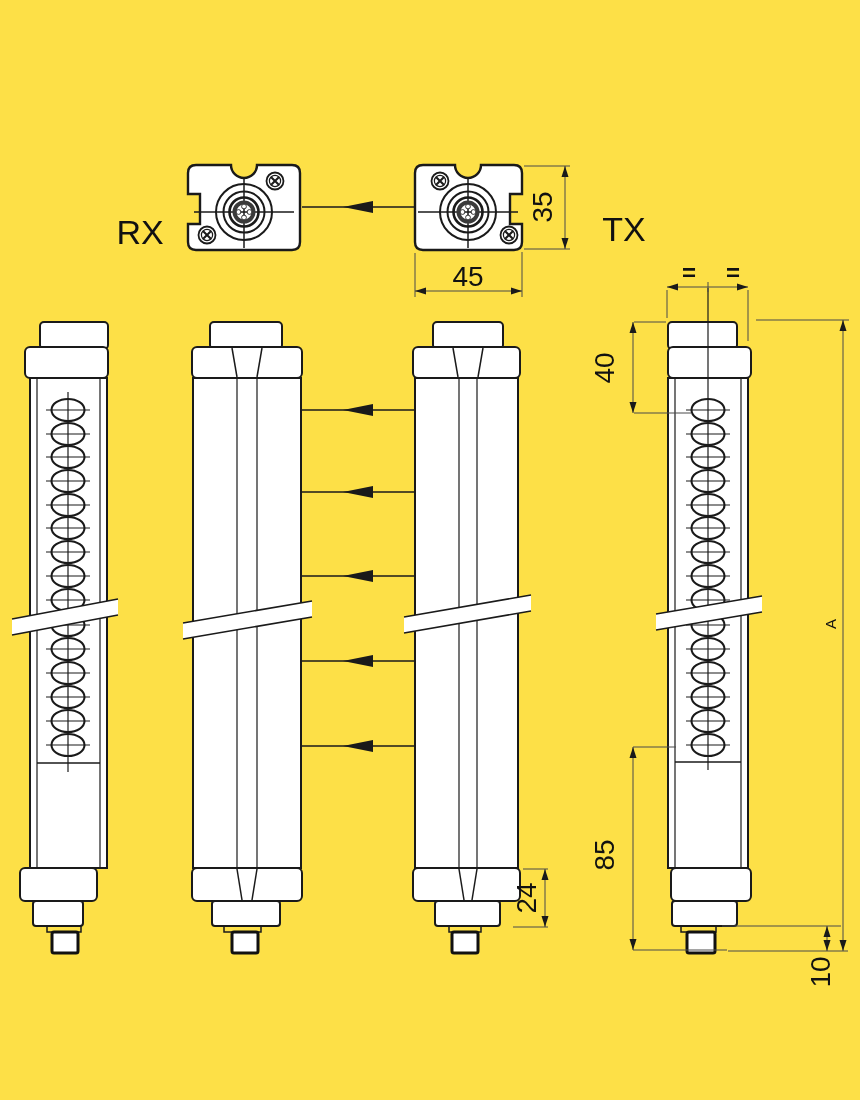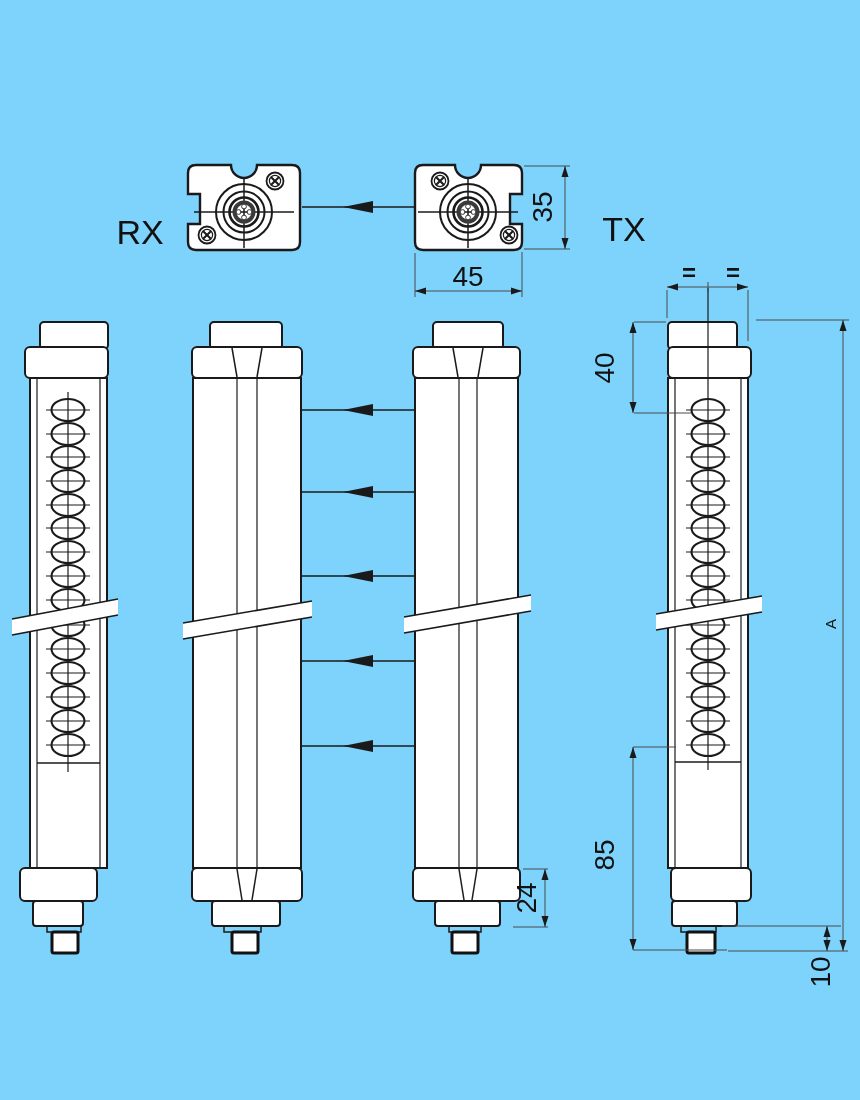--- a/index.html
+++ b/index.html
@@ -1,16 +1,16 @@
 <!DOCTYPE html>
 <html><head>
 <meta charset="utf-8">
 <style>
   html,body { margin:0; padding:0; background:#ffffff; }
-  .canvas { position:relative; width:860px; height:1100px; background:#7dd3fc; overflow:hidden; }
+  .canvas { position:relative; width:860px; height:1100px; background:#fde047; overflow:hidden; }
   svg text { font-family:"Liberation Sans", sans-serif; fill:#111; }
   .p    { fill:#ffffff; stroke:#1a1a1a; stroke-width:2; }
   .pth  { fill:#ffffff; stroke:#1a1a1a; stroke-width:2.4; }
   .s1   { stroke:#1a1a1a; stroke-width:1.2; fill:none; }
   .s15  { stroke:#1a1a1a; stroke-width:1.5; fill:none; }
   .s2   { stroke:#1a1a1a; stroke-width:2; fill:none; }
   .s26  { stroke:#1a1a1a; stroke-width:2.6; fill:none; }
   .ring { stroke:#3a3a3a; stroke-width:4; fill:none; }
   .pin  { fill:#ffffff; stroke:#333333; stroke-width:1; }
   .thick{ fill:#ffffff; stroke:#111111; stroke-width:3; }

